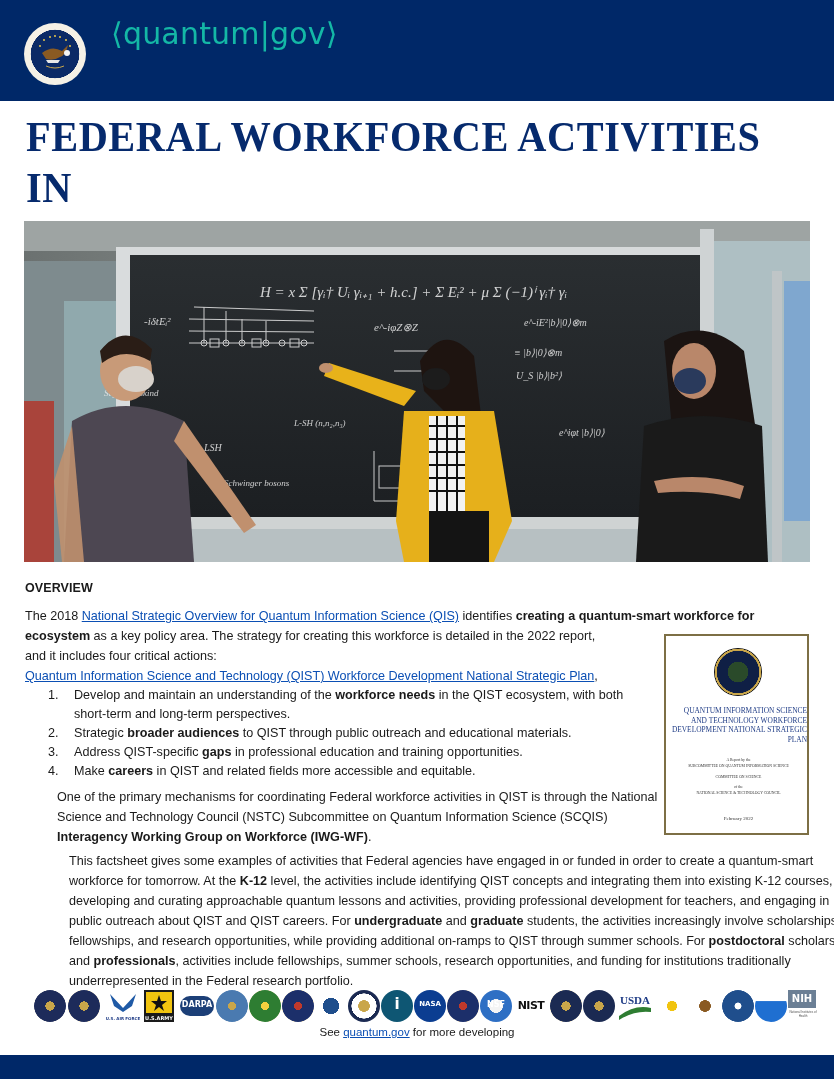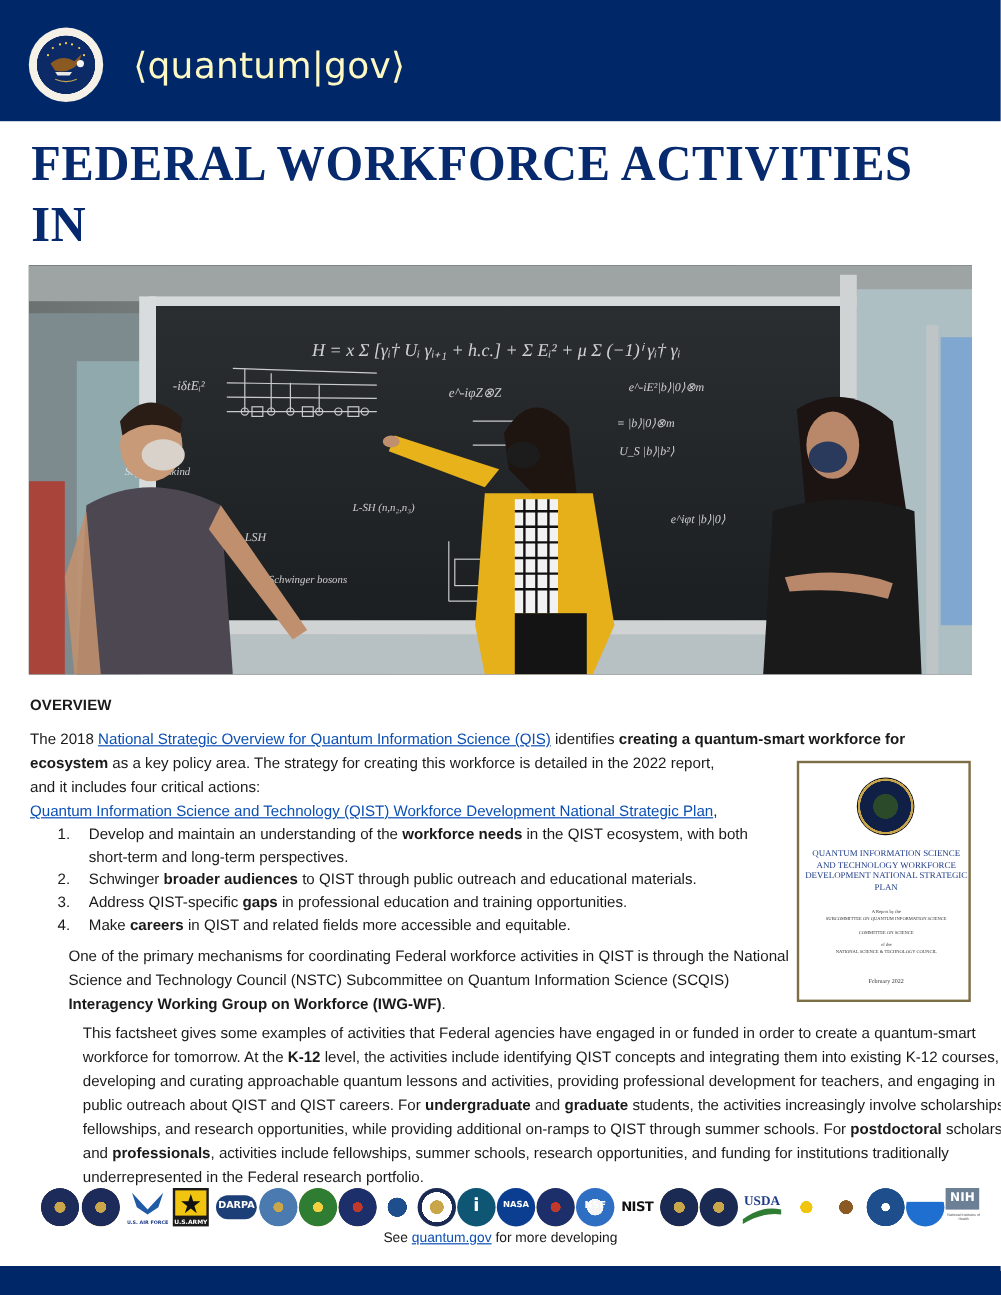--- a/index.html
+++ b/index.html
@@ -3,21 +3,21 @@
 <meta charset="utf-8">
 <style>
   * { box-sizing: border-box; margin: 0; padding: 0; }
   html, body { width: 834px; height: 1079px; background: #ffffff; overflow: hidden; }
   body { position: relative; font-family: "Liberation Sans", "DejaVu Sans", sans-serif; color: #1a1a1a; }
 
   .top-banner { position: absolute; left: 0; top: 0; width: 834px; height: 101px; background: #002868; }
   .seal { position: absolute; left: 24px; top: 23px; width: 62px; height: 62px; border-radius: 50%;
           background: radial-gradient(circle at 50% 50%, #0b2a66 0 55%, #f5f1e6 56% 72%, #c9a64a 73% 78%, #f5f1e6 79% 100%); }
   .seal svg { position: absolute; left: 0; top: 0; }
-  .brand { position: absolute; left: 111px; top: 34px; color: #fef9c3; font-family: "DejaVu Sans", sans-serif;
+  .brand { position: absolute; left: 111px; top: 12px; color: #14b8a6; font-family: "DejaVu Sans", sans-serif;
            font-size: 30px; letter-spacing: 0.2px; line-height: 44px; }
 
   .title { position: absolute; left: 26px; top: 112px; width: 800px; color: #062a6d;
            font-family: "Liberation Serif", "DejaVu Serif", serif; font-size: 42px; line-height: 51px;
            letter-spacing: 0.6px; transform: scaleX(0.96); transform-origin: left top; }
 
   .hero { position: absolute; left: 24px; top: 221px; width: 786px; height: 341px; overflow: hidden; background: #2a2f34; }
 
   .overview-label { position: absolute; left: 25px; top: 581px; font-size: 12.5px; font-weight: bold; color: #1a1a1a; letter-spacing: 0.1px; }
 
@@ -30,21 +30,21 @@
   .actions { position: absolute; left: 48px; top: 686px; width: 600px; font-size: 12.6px; line-height: 19px; }
   .actions li { list-style: none; position: relative; padding-left: 26px; }
   .actions li .num { position: absolute; left: 0; top: 0; }
 
   .p2 { left: 25px; top: 787px; width: 620px; margin-left: 32px; }
   .p3 { left: 25px; top: 851px; width: 790px; margin-left: 44px; }
 
   .cover { position: absolute; left: 664px; top: 634px; width: 145px; height: 201px; border: 2px solid #7d6f45; background: #ffffff; }
   .cover .cseal { position: absolute; left: 48px; top: 12px; width: 48px; height: 48px; border-radius: 50%;
                   background: radial-gradient(circle, #2a4a2a 0 30%, #0f1f45 31% 62%, #c9a64a 63% 68%, #111 69% 88%, #c9a64a 89% 100%); }
-  .cover .ctitle { position: absolute; left: 4px; top: 70px; width: 137px; text-align: center; color: #1f3c86;
+  .cover .ctitle { position: absolute; left: 4px; top: 70px; width: 137px; text-align: right; color: #1f3c86;
                    font-family: "Liberation Serif", serif; font-size: 7.4px; line-height: 9.6px; }
   .cover .csmall { position: absolute; left: 4px; width: 137px; text-align: center; color: #333;
                    font-family: "Liberation Serif", serif; font-size: 3.8px; line-height: 5px; }
   .cover .cdate { position: absolute; left: 4px; top: 180px; width: 137px; text-align: center; color: #333;
                   font-family: "Liberation Serif", serif; font-size: 5px; }
 
   .logos { position: absolute; left: 34px; top: 990px; width: 770px; height: 36px; }
   .logo { position: absolute; top: 0; height: 32px; }
   .logo.round { width: 32px; border-radius: 50%; }
   .logo .lt { position: absolute; width: 100%; text-align: center; color: #fff; font-weight: bold; font-family: "DejaVu Sans", sans-serif; }
@@ -193,21 +193,21 @@
 
 <div class="para p1">
   <span class="line"><span>The 2018 </span><a href="#" class="link">National Strategic Overview for Quantum Information Science (QIS)</a><span> identifies </span><b>creating a quantum-smart workforce for</b></span>
   <span class="line"><b>ecosystem</b><span> as a key policy area. The strategy for creating this workforce is detailed in the 2022 report,</span></span>
   <span class="line">and it includes four critical actions:</span>
   <span class="line"><a href="#" class="link">Quantum Information Science and Technology (QIST) Workforce Development National Strategic Plan</a><span>,</span></span>
 </div>
 
 <ol class="actions">
   <li><span class="num">1.</span><span>Develop and maintain an understanding of the </span><b>workforce needs</b><span> in the QIST ecosystem, with both short-term and long-term perspectives.</span></li>
-  <li><span class="num">2.</span><span>Schwinger </span><b>broader audiences</b><span> to QIST through public outreach and educational materials.</span></li>
+  <li><span class="num">2.</span><span>Strategic </span><b>broader audiences</b><span> to QIST through public outreach and educational materials.</span></li>
   <li><span class="num">3.</span><span>Address QIST-specific </span><b>gaps</b><span> in professional education and training opportunities.</span></li>
   <li><span class="num">4.</span><span>Make </span><b>careers</b><span> in QIST and related fields more accessible and equitable.</span></li>
 </ol>
 
 <p class="para p2"><span>One of the primary mechanisms for coordinating Federal workforce activities in QIST is through the National Science and Technology Council (NSTC) Subcommittee on Quantum Information Science (SCQIS) </span><b>Interagency Working Group on Workforce (IWG-WF)</b><span>.</span></p>
 
 <p class="para p3"><span>This factsheet gives some examples of activities that Federal agencies have engaged in or funded in order to create a quantum-smart workforce for tomorrow. At the </span><b>K-12</b><span> level, the activities include identifying QIST concepts and integrating them into existing K-12 courses, developing and curating approachable quantum lessons and activities, providing professional development for teachers, and engaging in public outreach about QIST and QIST careers. For </span><b>undergraduate</b><span> and </span><b>graduate</b><span> students, the activities increasingly involve scholarships, fellowships, and research opportunities, while providing additional on-ramps to QIST through summer schools. For </span><b>postdoctoral</b><span> scholars and </span><b>professionals</b><span>, activities include fellowships, summer schools, research opportunities, and funding for institutions traditionally underrepresented in the Federal research portfolio.</span></p>
 
 <div class="cover">
   <div class="cseal"></div>

